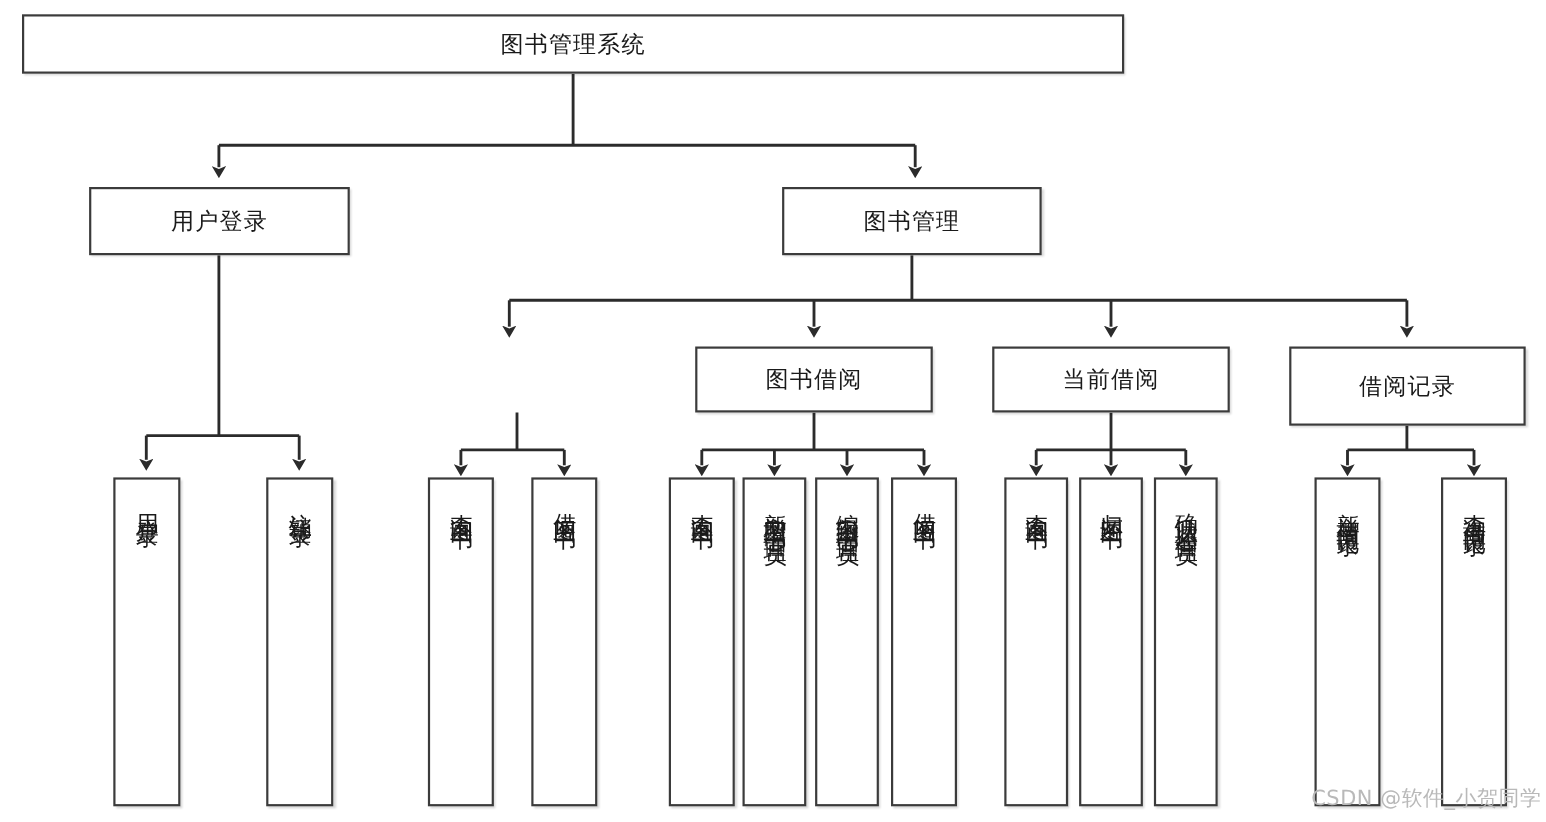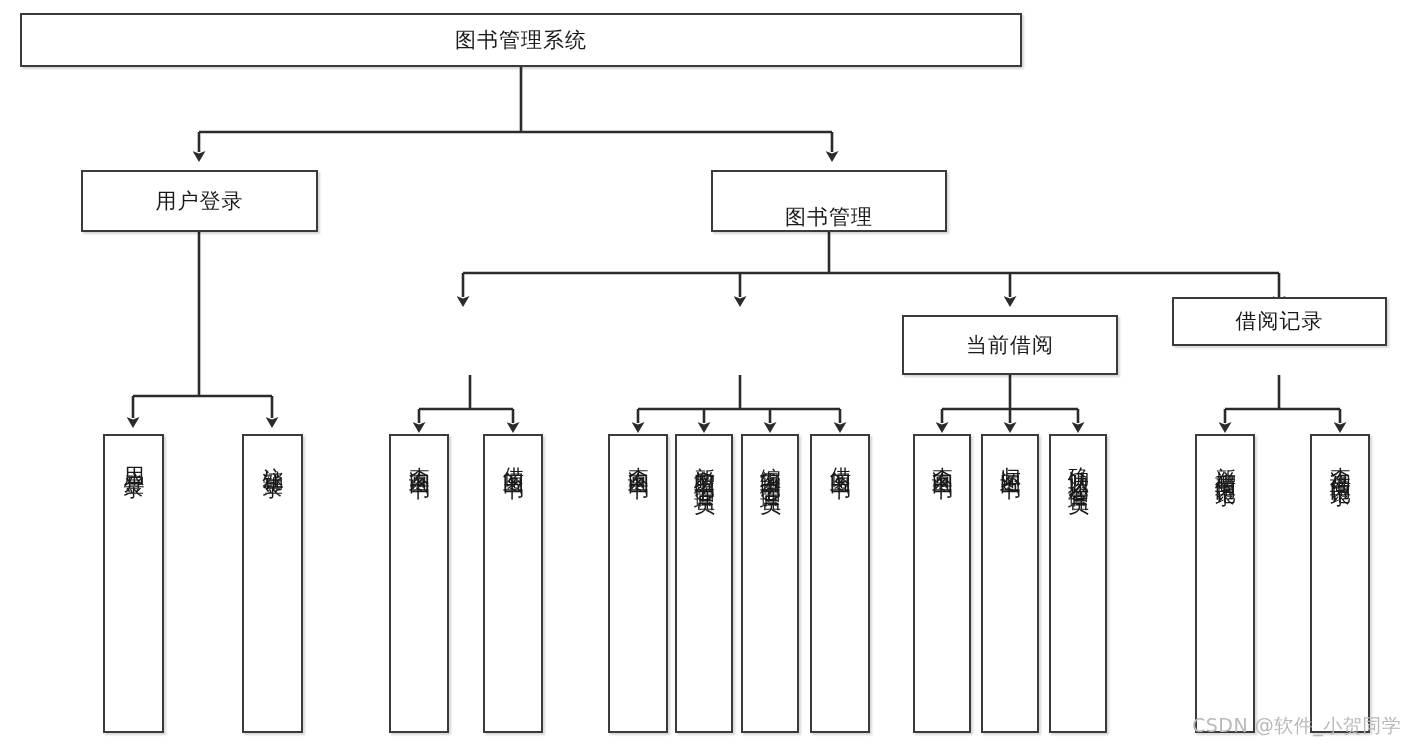--- a/index.html
+++ b/index.html
@@ -124,28 +124,31 @@
     </g>
   </svg>
 
   <div class="node" style="left:20px; top:13px; width:1002px; height:54px;">
     <span class="label">图书管理系统</span>
   </div>
 
   <div class="node" style="left:81px; top:170px; width:237px; height:62px;">
     <span class="label">用户登录</span>
   </div>
-  <div class="node" style="left:711px; top:170px; width:236px; height:62px;align-items:flex-end;">
+  <div class="node" style="left:711px; top:170px; width:236px; height:62px;">
     <span class="label">图书管理</span>
   </div>
 
+  <div class="node" style="left:632px; top:315px; width:216px; height:60px;">
+    <span class="label">图书借阅</span>
+  </div>
   <div class="node" style="left:902px; top:315px; width:216px; height:60px;">
     <span class="label">当前借阅</span>
   </div>
-  <div class="node" style="left:1172px; top:297px; width:215px; height:49px;">
+  <div class="node" style="left:1172px; top:315px; width:215px; height:72px;">
     <span class="label">借阅记录</span>
   </div>
 
   <div class="node leaf" style="left:103px; top:434px; width:61px; height:299px;">
     <span class="label">用户登录</span>
   </div>
   <div class="node leaf" style="left:242px; top:434px; width:61px; height:299px;">
     <span class="label">注销登录</span>
   </div>
 

